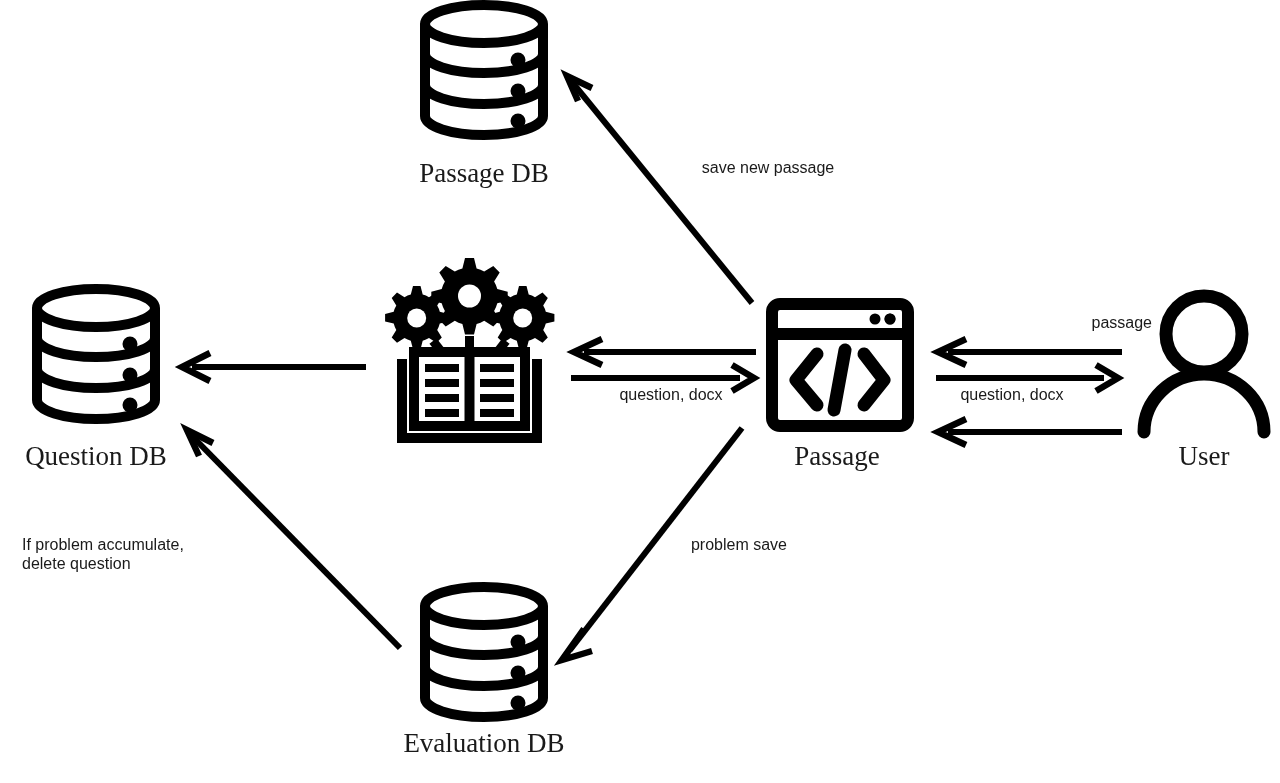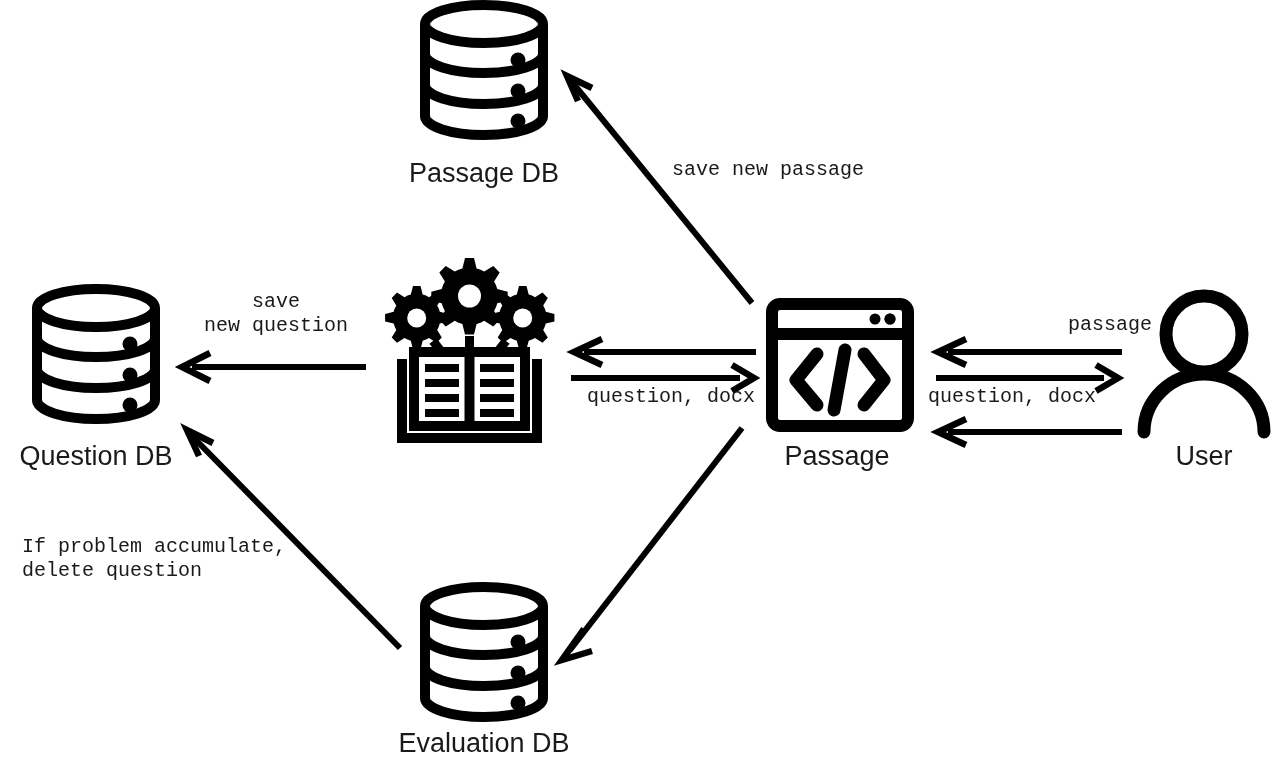--- a/index.html
+++ b/index.html
@@ -26,30 +26,30 @@
     width: 1280px;
     height: 783px;
   }
   .node-label {
     position: absolute;
     text-align: center;
     font-size: 27px;
     line-height: 1.18;
     color: #1a1a1a;
     white-space: pre;
-    font-family: Liberation Sans, sans-serif;
+    font-family: Liberation Serif, serif;
   }
   .edge-label {
     position: absolute;
     text-align: center;
-    font-size: 20px;
+    font-size: 16px;
     line-height: 1.2;
     color: #1a1a1a;
     white-space: pre;
-    font-family: Liberation Mono, monospace;
+    font-family: Liberation Sans, sans-serif;
   }
   .edge-label.align-right { text-align: left; }
   .arrow-line { fill: none; stroke: #000000; stroke-width: 6; stroke-linecap: butt; }
   .arrow-head { fill: none; stroke: #000000; stroke-width: 6.5; stroke-linecap: butt; stroke-linejoin: miter; }
   .icon-fill { fill: #000000; }
   .icon-stroke { fill: none; stroke: #000000; }
 </style>
 </head>
 <body>
 
@@ -200,27 +200,26 @@
 
 
   <div class="node-label" style="left:717px; top:441px; width:240px;">Passage</div>
 
   <div class="node-label" style="left:1084px; top:441px; width:240px;">User</div>
 
   <div class="node-label" style="left:364px; top:728px; width:240px;">Evaluation DB</div>
 
   <div class="edge-label" style="left:620px; top:158px; width:296px;">save new passage</div>
 
-  <div class="edge-label" style="left:178px; top:290px; width:196px;">save
-new question</div>
 
   <div class="edge-label" style="left:538px; top:385px; width:266px;">question, docx</div>
 
   <div class="edge-label" style="left:952px; top:313px; width:200px;text-align:right;">passage</div>
 
   <div class="edge-label" style="left:906px; top:385px; width:212px;">question, docx</div>
 
 
+  <div class="edge-label" style="left:624px; top:535px; width:230px;">problem save</div>
 
   <div class="edge-label align-right" style="left:22px; top:535px; width:290px;">If problem accumulate,
 delete question</div>
 
 </div>
 
 </body></html>

